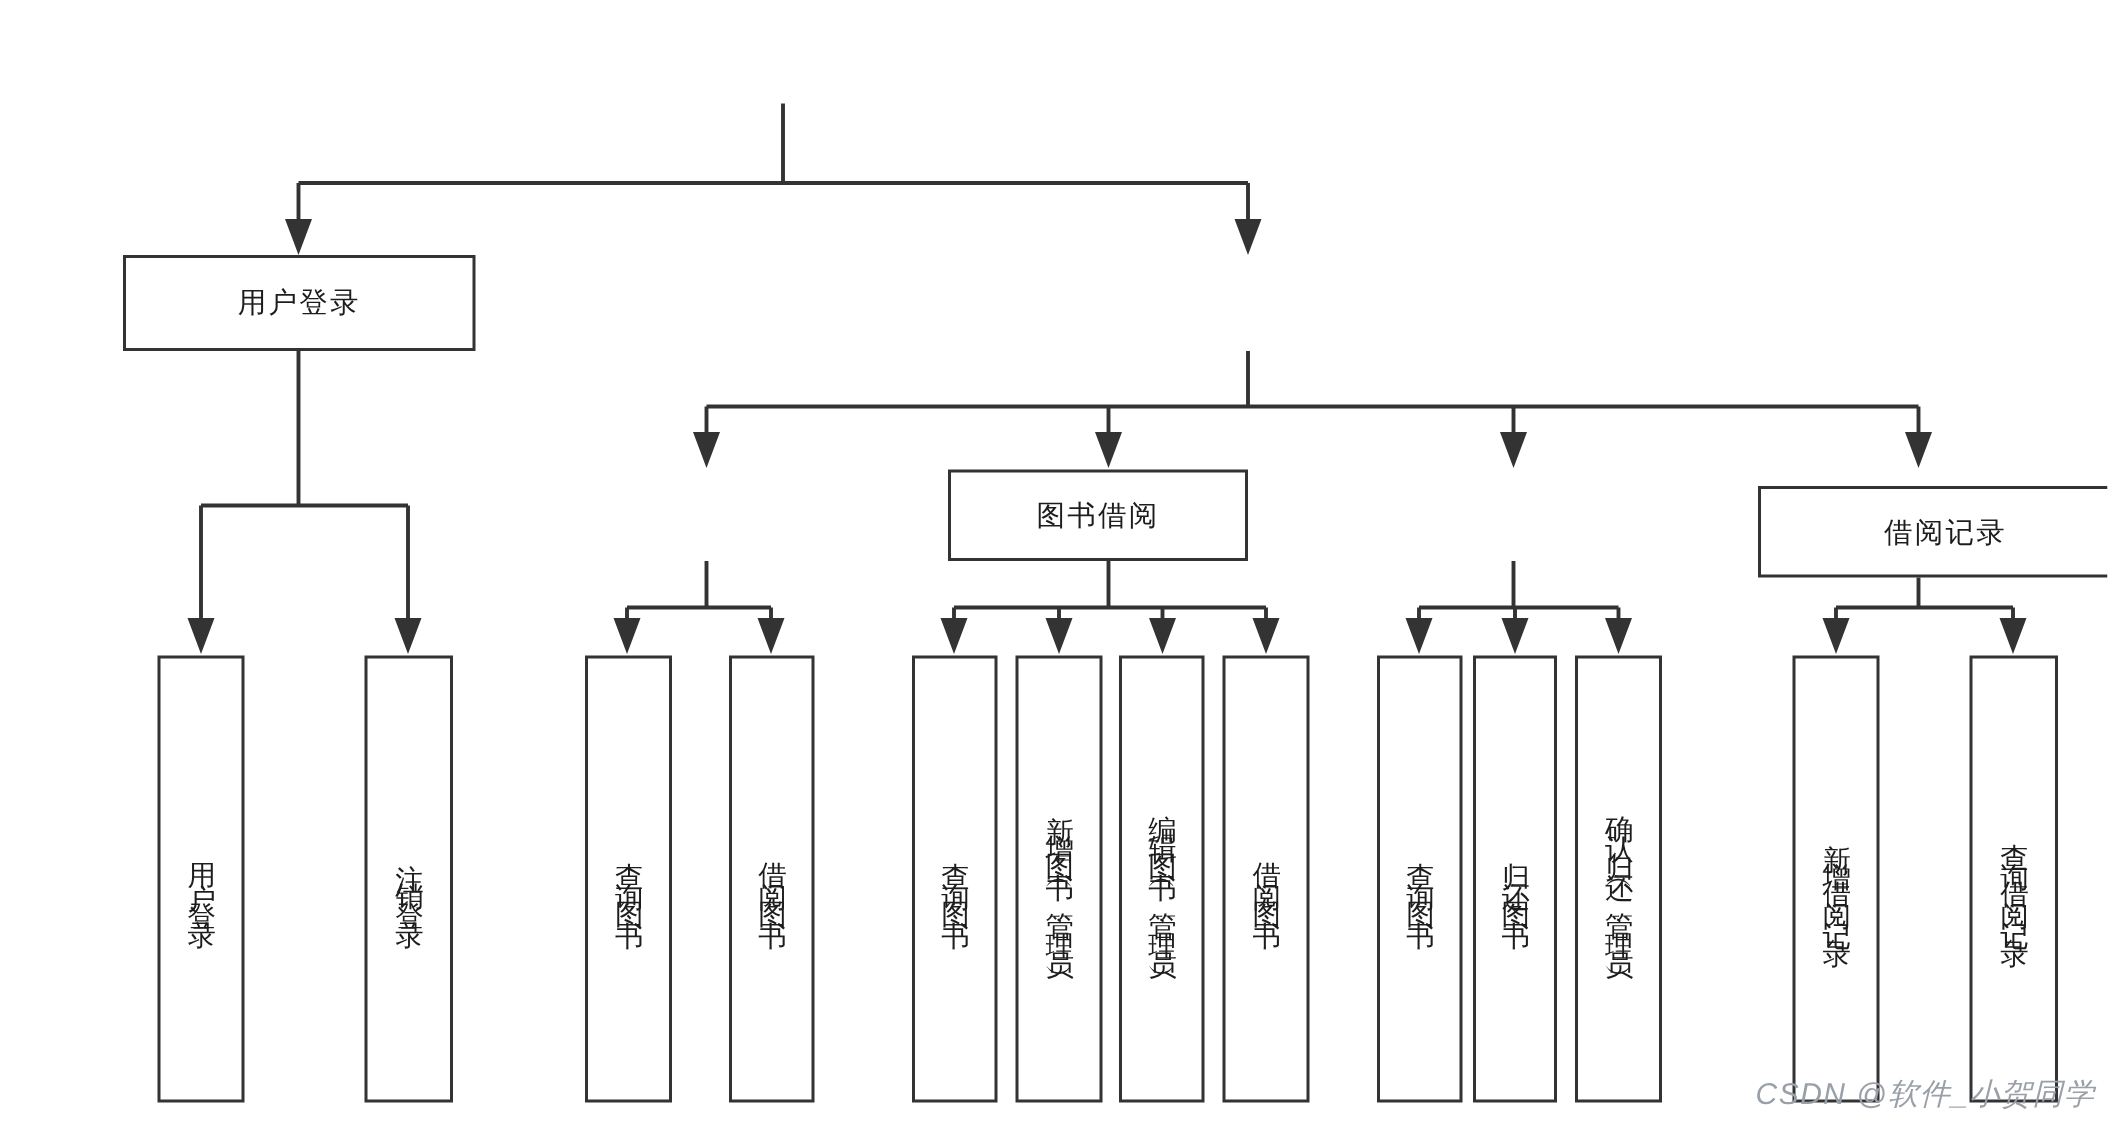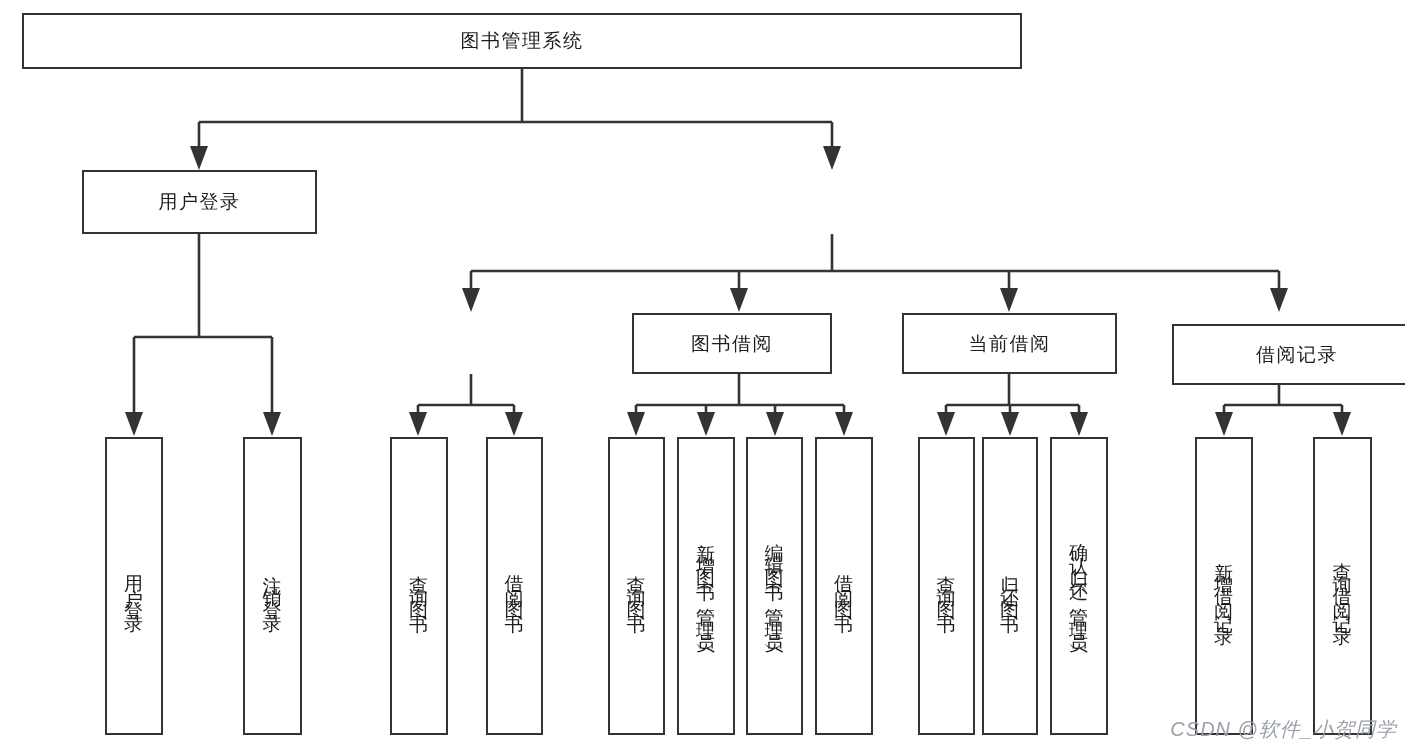--- a/index.html
+++ b/index.html
@@ -121,33 +121,27 @@
       <polygon points="766,412 784,412 775,436"></polygon>
       <polygon points="835,412 853,412 844,436"></polygon>
       <polygon points="937,412 955,412 946,436"></polygon>
       <polygon points="1001,412 1019,412 1010,436"></polygon>
       <polygon points="1070,412 1088,412 1079,436"></polygon>
       <polygon points="1215,412 1233,412 1224,436"></polygon>
       <polygon points="1333,412 1351,412 1342,436"></polygon>
     </g>
   </svg>
 
-  <div class="node h" style="left:22px;top:13px;width:1000px;height:56px">
-    <span>图书管理系统</span>
-  </div>
 
   <div class="node h" style="left:82px;top:170px;width:235px;height:64px">
     <span>用户登录</span>
   </div>
 
   <div class="node h" style="left:632px;top:313px;width:200px;height:61px">
     <span>图书借阅</span>
-  </div>
-  <div class="node h" style="left:902px;top:313px;width:215px;height:61px">
-    <span>当前借阅</span>
   </div>
   <div class="node h" style="left:1172px;top:324px;width:250px;height:61px">
     <span>借阅记录</span>
   </div>
 
   <div class="node v" style="left:105px;top:437px;width:58px;height:298px">
     <span>用户登录</span>
   </div>
   <div class="node v" style="left:243px;top:437px;width:59px;height:298px">
     <span>注销登录</span>

